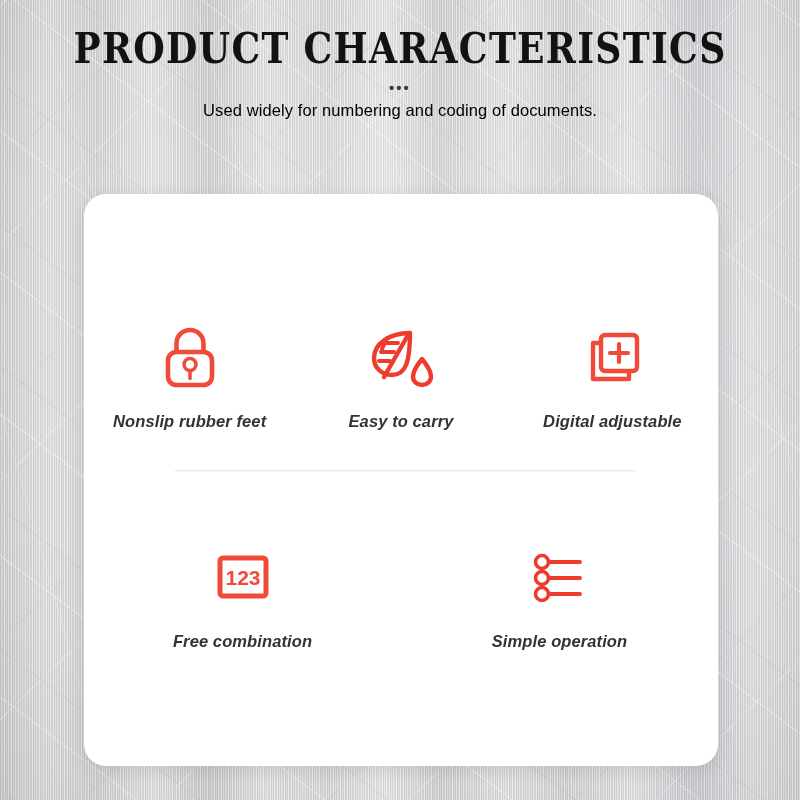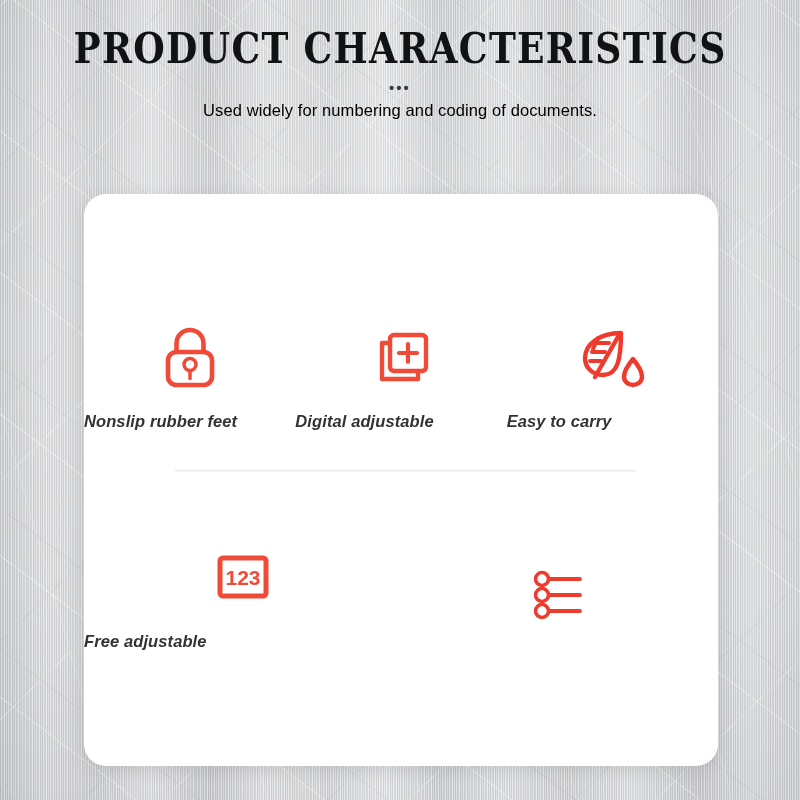--- a/index.html
+++ b/index.html
@@ -154,20 +154,21 @@
     flex: 1;
     align-items: center;
   }
   .row-top { padding-top: 72px; }
   .row-bottom { padding-bottom: 61px; }
 
   .cell {
     flex: 1;
     display: flex;
     flex-direction: column;
+    align-items: center;
     justify-content: flex-start;
   }
   .icon-wrap {
     height: 76px;
     display: flex;
     align-items: center;
     justify-content: center;
   }
   .cell-label {
     margin-top: 16px;
@@ -225,75 +226,76 @@
               <rect x="11" y="29" width="44" height="33" rx="8.5" fill="none" stroke="#F04A38" stroke-width="4.6"></rect>
               <circle cx="33" cy="41.5" r="6" fill="none" stroke="#F04A38" stroke-width="3.5"></circle>
               <path d="M33 47.5 V55.5" fill="none" stroke="#F04A38" stroke-width="3.5" stroke-linecap="round"></path>
             </svg>
           </div>
           <div class="cell-label">Nonslip rubber feet</div>
         </div>
 
         <div class="cell">
           <div class="icon-wrap">
-            <svg width="66" height="66" viewBox="0 0 66 66">
-
-              <path d="M22 18 H14 V54 H50 V46" fill="none" stroke="#F04A38" stroke-width="4.4" stroke-linecap="round" stroke-linejoin="round"></path>
-
-              <rect x="22" y="10" width="36" height="36" rx="4" fill="none" stroke="#F04A38" stroke-width="4.4"></rect>
-
-              <path d="M40 19 V37 M31 28 H49" fill="none" stroke="#F04A38" stroke-width="4.2" stroke-linecap="round"></path>
-            </svg>
-          </div>
-          <div class="cell-label">Digital adjustable</div>
-        </div>
-
-        <div class="cell">
-          <div class="icon-wrap">
             <svg width="72" height="66" viewBox="0 0 72 66">
 
               <path d="M45 8 C24 8 9 19 9 33 C9 43 17 50 27 50 C41 50 45 36 45 8 Z" fill="none" stroke="#EE3B2D" stroke-width="4.4" stroke-linejoin="round"></path>
 
               <path d="M43 10 L19 52" fill="none" stroke="#EE3B2D" stroke-width="4.4" stroke-linecap="round"></path>
 
               <path d="M33 18 H21" fill="none" stroke="#EE3B2D" stroke-width="4" stroke-linecap="round"></path>
               <path d="M29 27 H16" fill="none" stroke="#EE3B2D" stroke-width="4" stroke-linecap="round"></path>
               <path d="M25 36 H14" fill="none" stroke="#EE3B2D" stroke-width="4" stroke-linecap="round"></path>
               <path d="M22 13 L17 24" fill="none" stroke="#EE3B2D" stroke-width="4" stroke-linecap="round"></path>
 
               <path d="M57 34 C57 34 48 45 48 51.5 C48 56.5 52 60 57 60
                        C62 60 66 56.5 66 51.5 C66 45 57 34 57 34 Z" fill="none" stroke="#EE3B2D" stroke-width="4.4" stroke-linejoin="round"></path>
             </svg>
           </div>
           <div class="cell-label">Easy to carry</div>
         </div>
+
+        <div class="cell">
+          <div class="icon-wrap">
+            <svg width="66" height="66" viewBox="0 0 66 66">
+
+              <path d="M22 18 H14 V54 H50 V46" fill="none" stroke="#F04A38" stroke-width="4.4" stroke-linecap="round" stroke-linejoin="round"></path>
+
+              <rect x="22" y="10" width="36" height="36" rx="4" fill="none" stroke="#F04A38" stroke-width="4.4"></rect>
+
+              <path d="M40 19 V37 M31 28 H49" fill="none" stroke="#F04A38" stroke-width="4.2" stroke-linecap="round"></path>
+            </svg>
+          </div>
+          <div class="cell-label">Digital adjustable</div>
+        </div>
       </div>
 
       <div class="row row-bottom">
 
         <div class="cell">
           <div class="icon-wrap">
             <svg width="66" height="56" viewBox="0 0 66 56">
               <rect x="10" y="8" width="46" height="38" rx="3" fill="none" stroke="#F04A38" stroke-width="5"></rect>
               <text x="33" y="35" text-anchor="middle" font-family="'Liberation Sans', sans-serif" font-size="21" font-weight="700" fill="#F04A38">123</text>
             </svg>
           </div>
-          <div class="cell-label">Free adjustable</div>
+          <div class="cell-label">Free combination</div>
         </div>
 
 
         <div class="cell">
           <div class="icon-wrap">
             <svg width="62" height="56" viewBox="0 0 62 56">
               <circle cx="13" cy="12" r="6.5" fill="none" stroke="#EE3B2D" stroke-width="3.6"></circle>
               <path d="M20 12 H51" fill="none" stroke="#EE3B2D" stroke-width="3.8" stroke-linecap="round"></path>
               <circle cx="13" cy="28" r="6.5" fill="none" stroke="#EE3B2D" stroke-width="3.6"></circle>
               <path d="M20 28 H51" fill="none" stroke="#EE3B2D" stroke-width="3.8" stroke-linecap="round"></path>
               <circle cx="13" cy="44" r="6.5" fill="none" stroke="#EE3B2D" stroke-width="3.6"></circle>
               <path d="M20 44 H51" fill="none" stroke="#EE3B2D" stroke-width="3.8" stroke-linecap="round"></path>
             </svg>
           </div>
+          <div class="cell-label">Simple operation</div>
         </div>
       </div>
 
     </div>
   </div>
 </div>
 
 </body></html>

